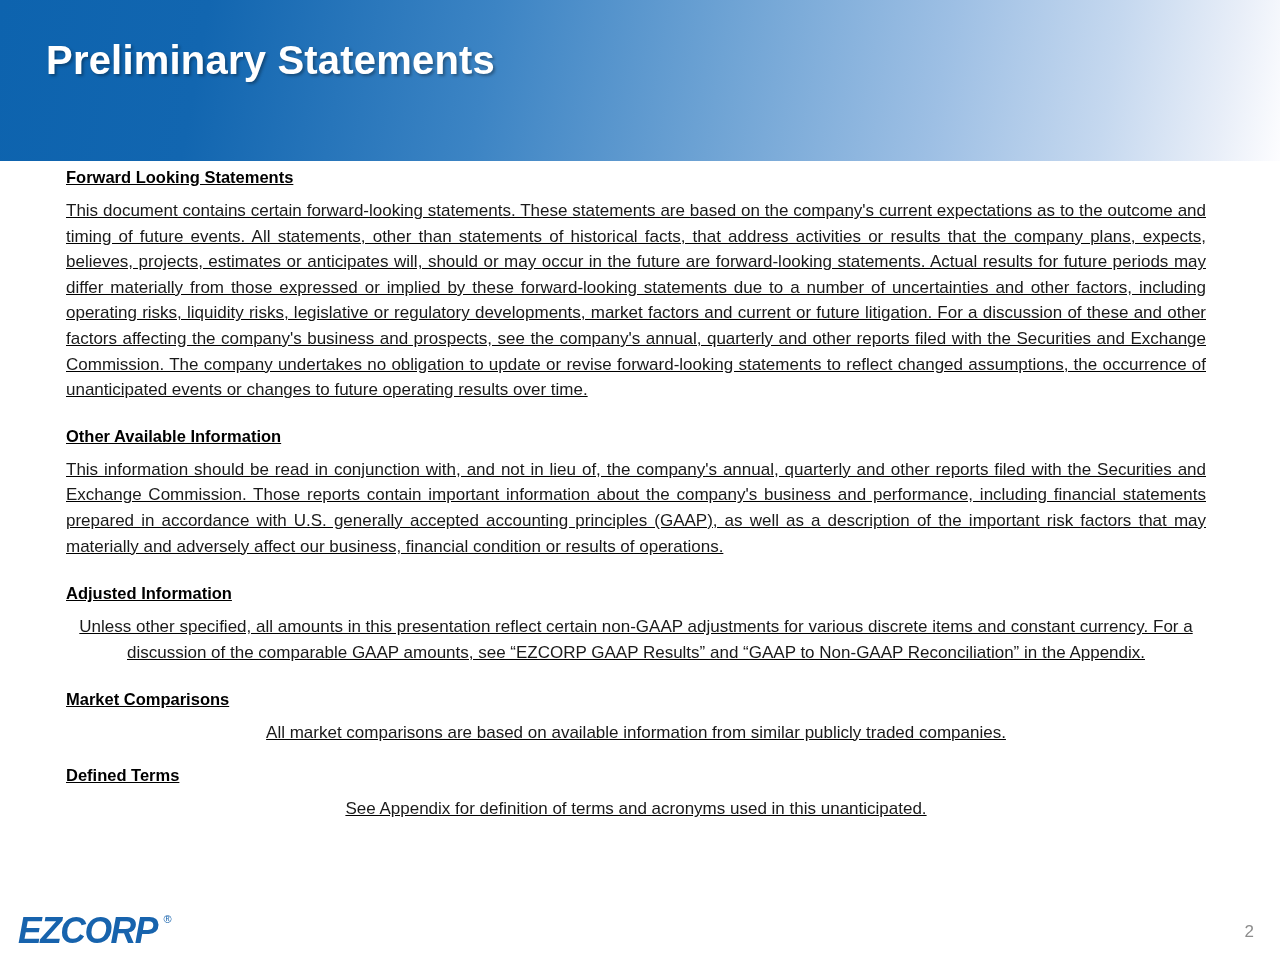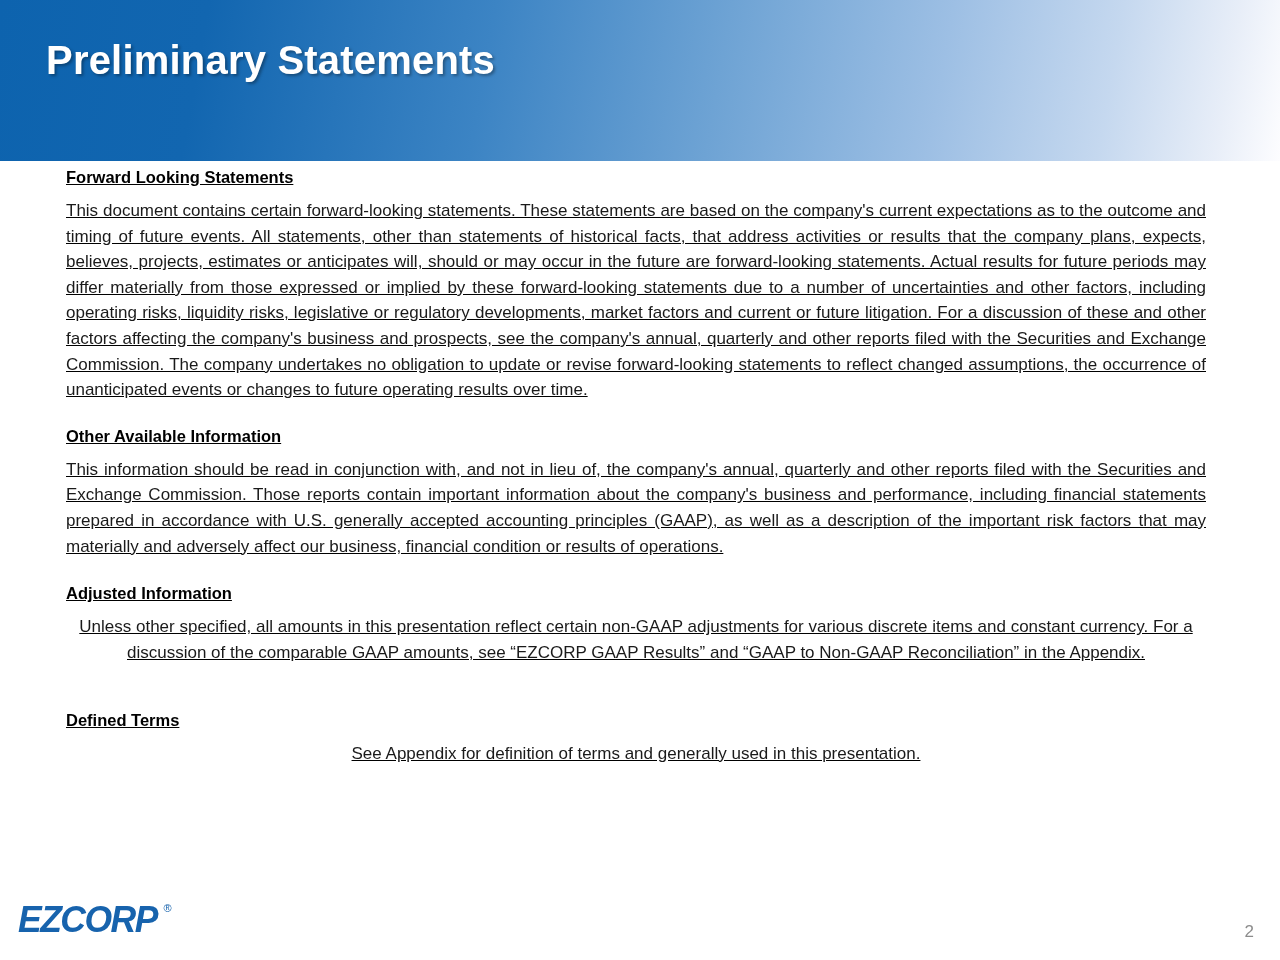--- a/index.html
+++ b/index.html
@@ -71,21 +71,21 @@
     text-align: center;
   }
   .gap-sm  { height: 21px; }
   .gap-md  { height: 24px; }
   .gap-lg  { height: 25px; }
 
   
   #footer-logo {
     position: absolute;
     left: 18px;
-    bottom: 19px;
+    bottom: 8px;
     display: flex;
     align-items: flex-start;
     height: 40px;
   }
   #footer-logo .logo-text {
     font-family: "Liberation Sans", sans-serif;
     font-size: 37px;
     font-weight: bold;
     font-style: italic;
     color: #1763ad;
@@ -132,26 +132,30 @@
 
   <div class="gap-lg"></div>
 
   <div class="section">
     <div class="section-heading">Adjusted Information</div>
     <p class="section-body left-align">Unless other specified, all amounts in this presentation reflect certain non-GAAP adjustments for various discrete items and constant currency. For a discussion of the comparable GAAP amounts, see “EZCORP GAAP Results” and “GAAP to Non-GAAP Reconciliation” in the Appendix.</p>
   </div>
 
   <div class="gap-md"></div>
 
+  <div class="section">
+    <div class="section-heading">Market Comparisons</div>
+    <p class="section-body left-align">All market comparisons are based on available information from similar publicly traded companies.</p>
+  </div>
 
   <div class="gap-sm"></div>
 
   <div class="section">
     <div class="section-heading">Defined Terms</div>
-    <p class="section-body left-align">See Appendix for definition of terms and generally used in this presentation.</p>
+    <p class="section-body left-align">See Appendix for definition of terms and acronyms used in this unanticipated.</p>
   </div>
 
 </div>
 
 <div id="footer-logo">
   <span class="logo-text">EZCORP</span>
   <span class="logo-tm">®</span>
 </div>
 
 <div id="page-number">2</div>

